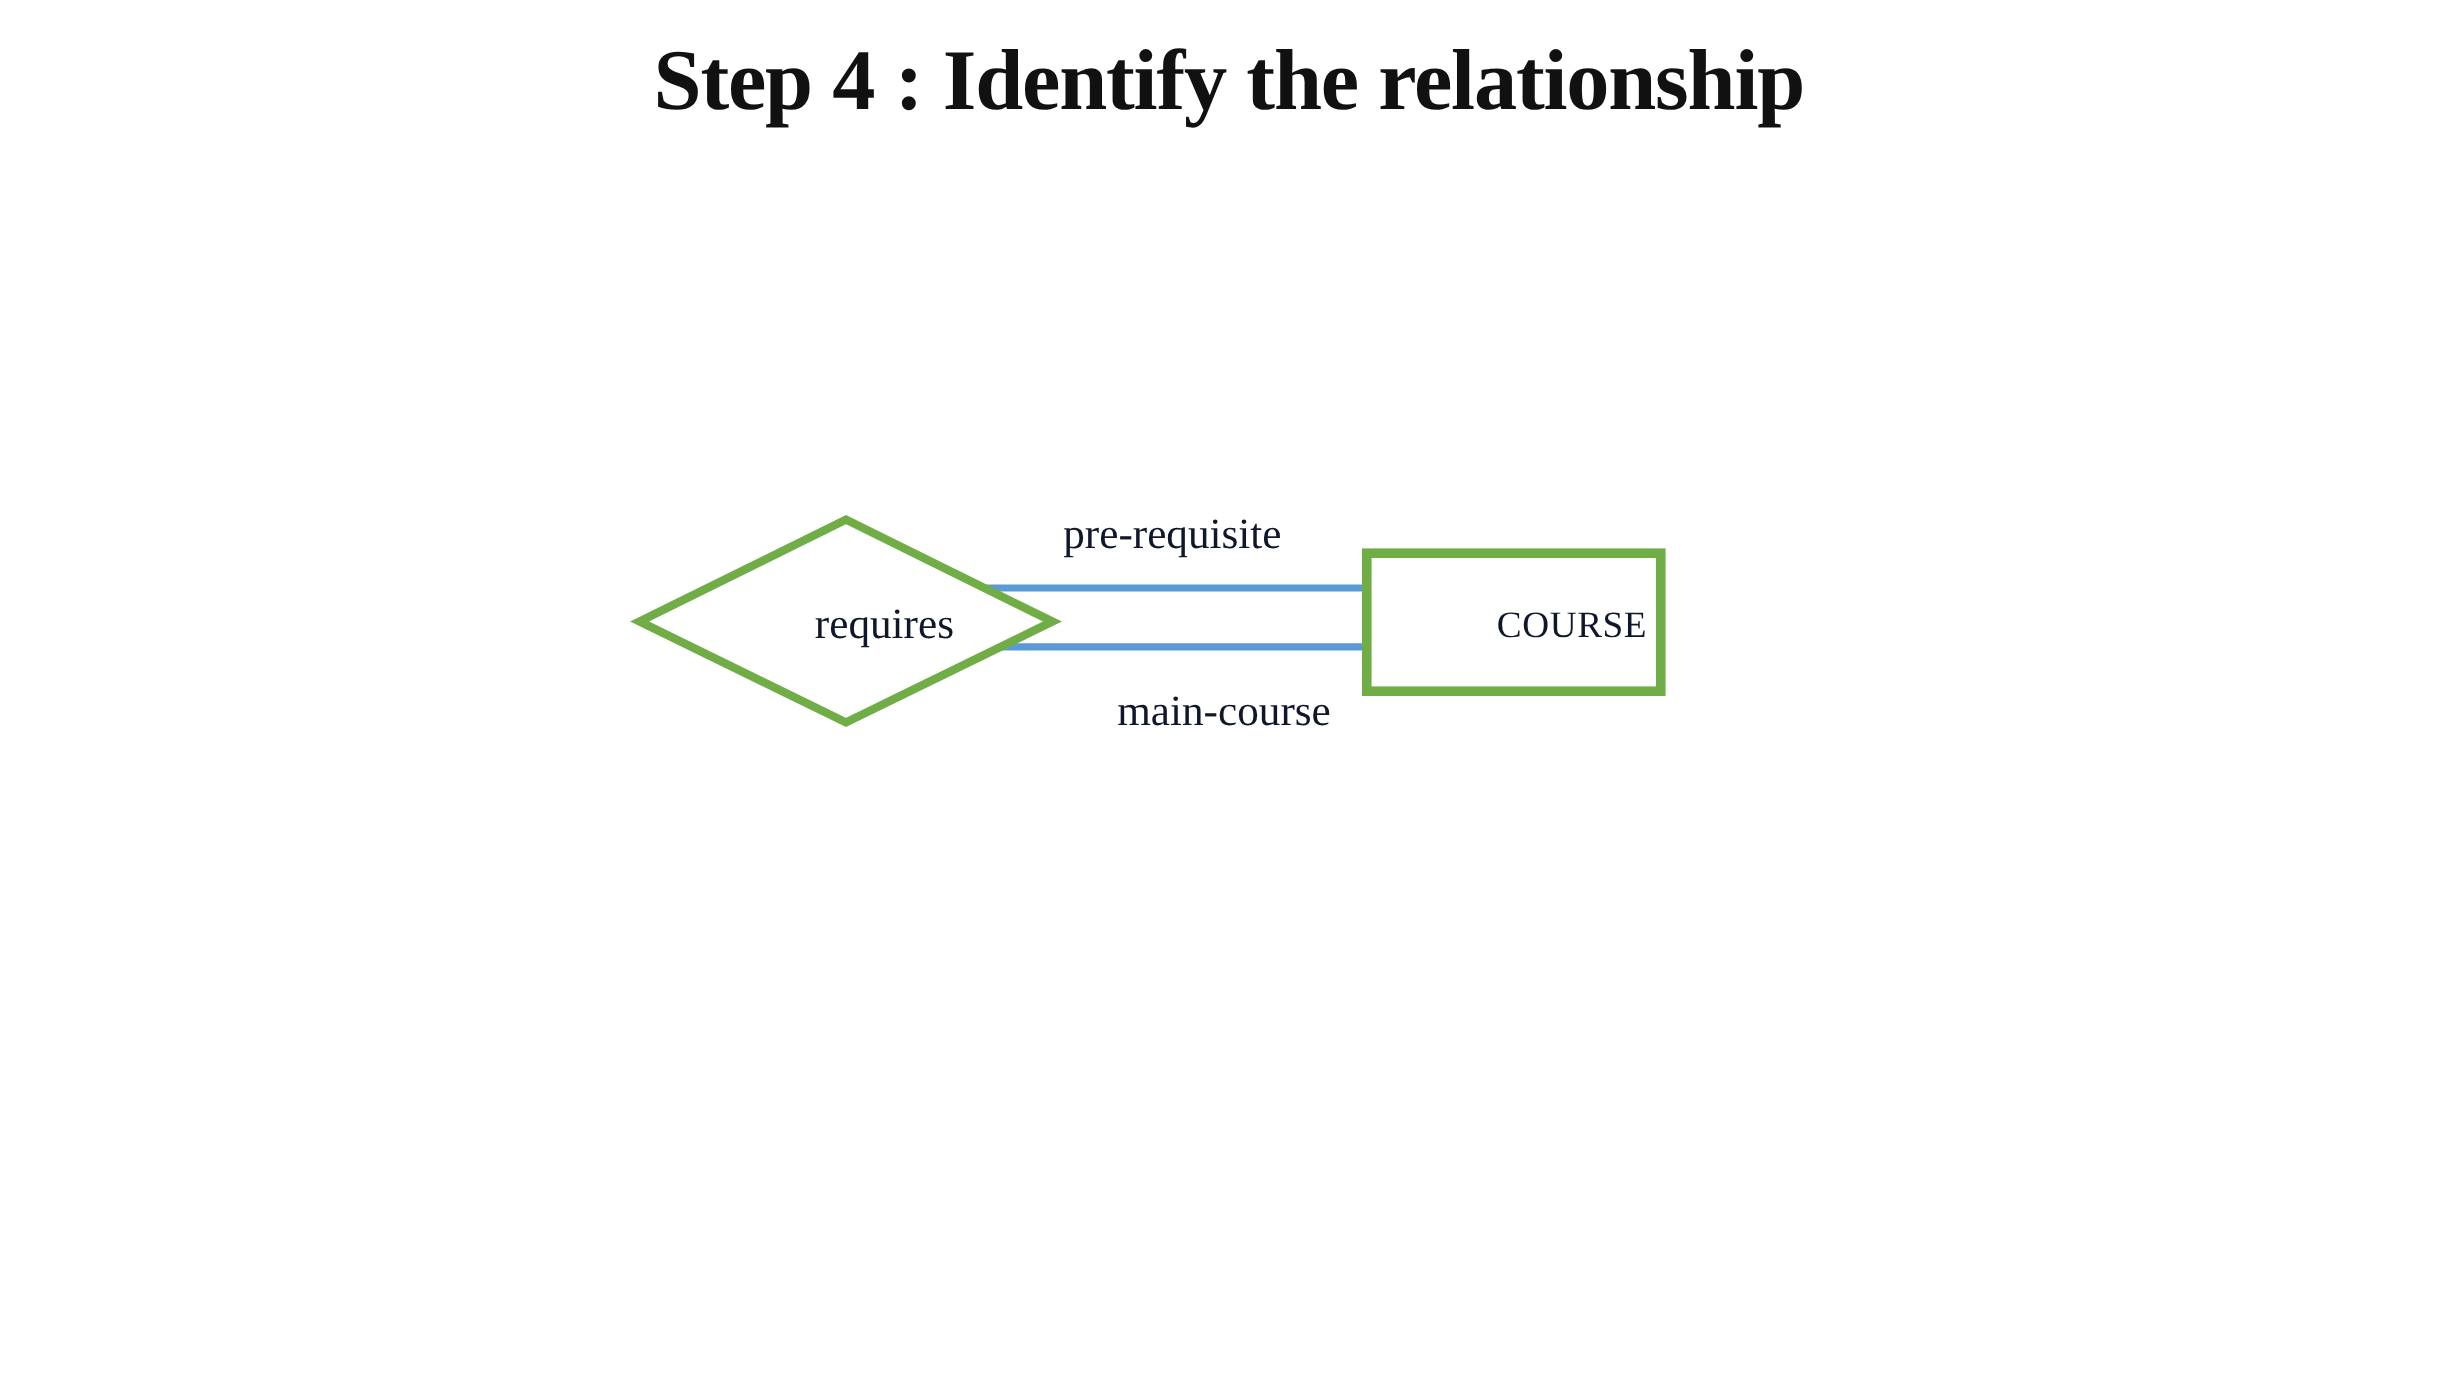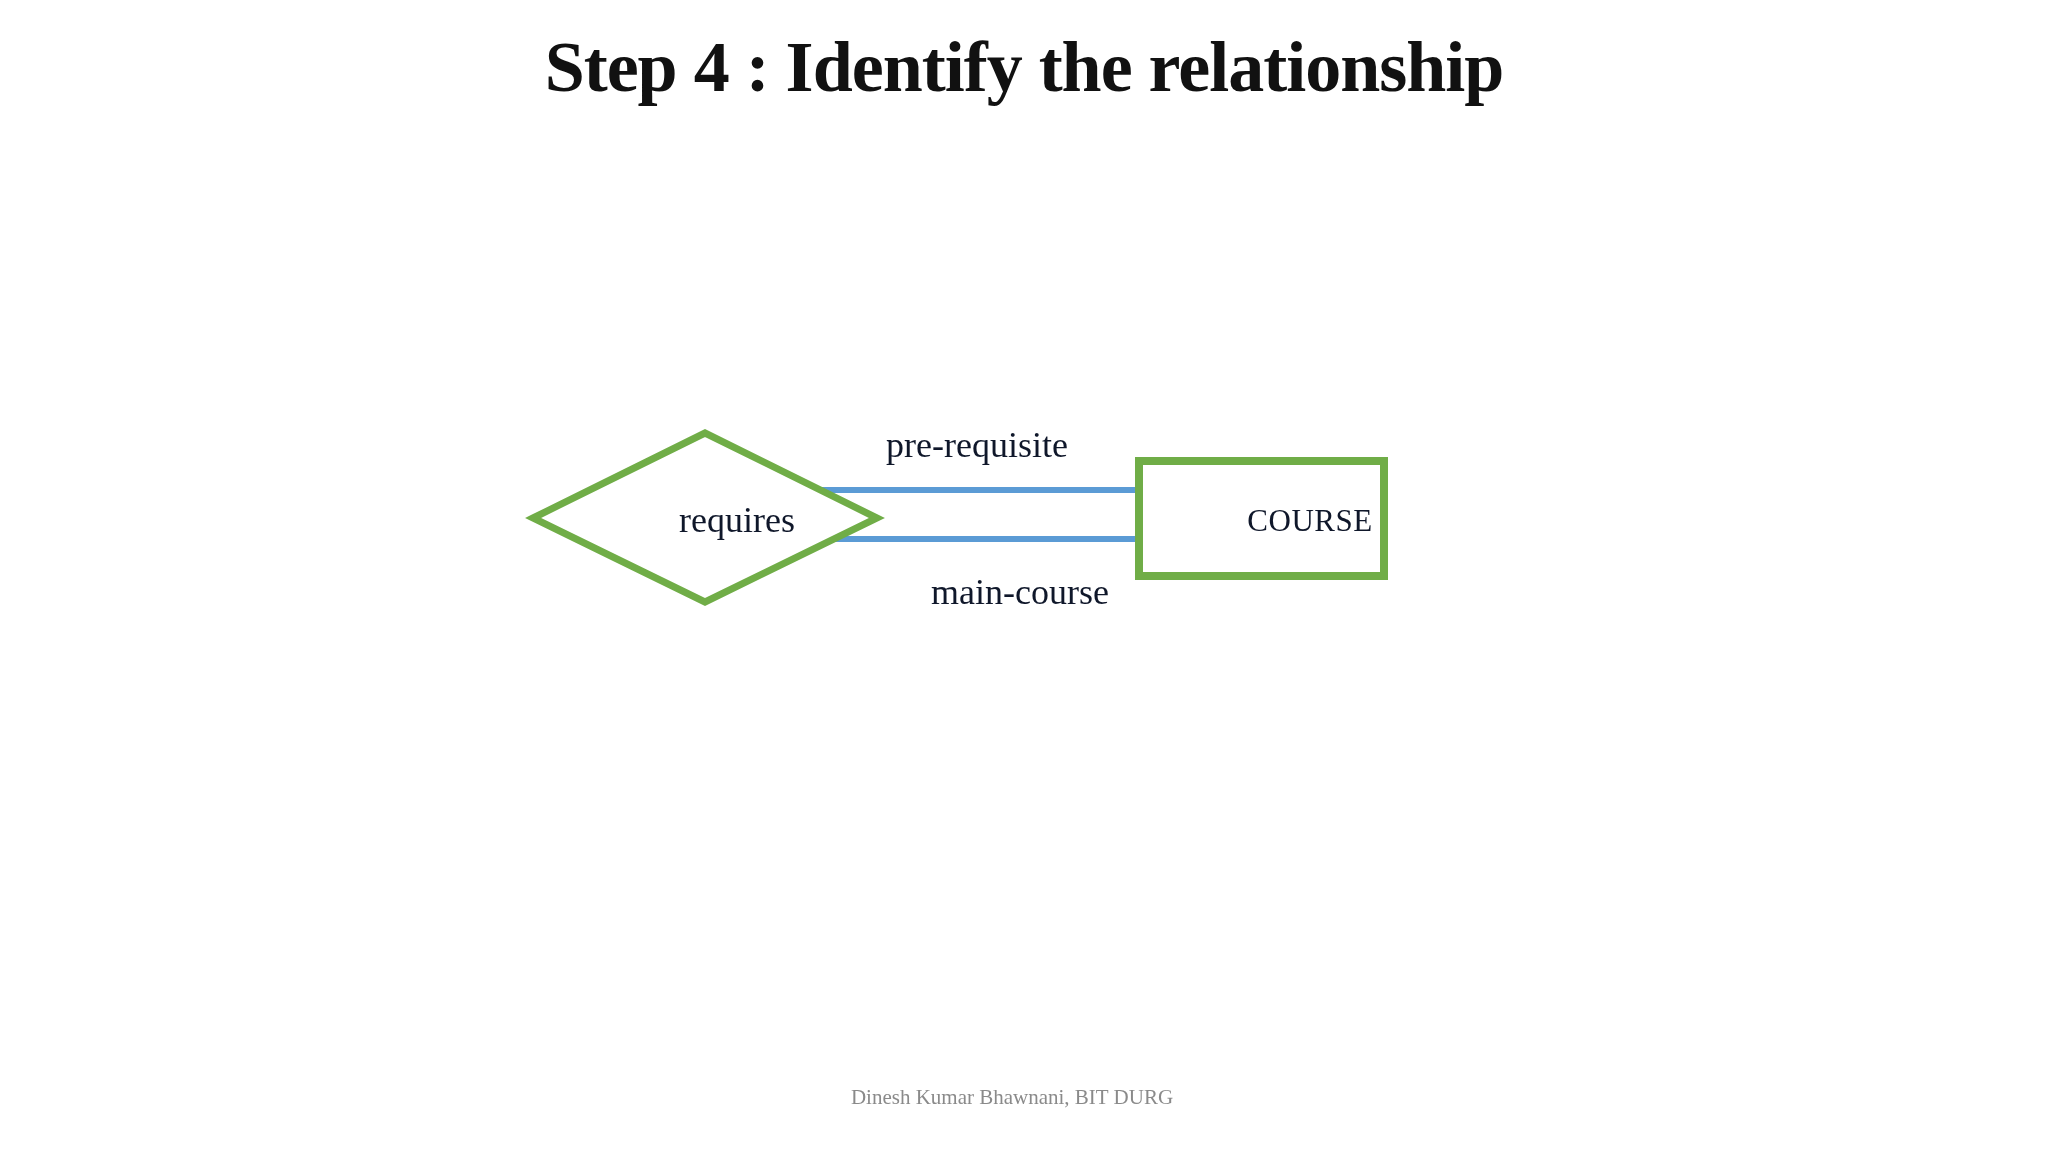--- a/index.html
+++ b/index.html
@@ -69,15 +69,14 @@
   </svg>
 
   <div class="diagram-label" id="label-requires">requires</div>
 
   <div class="diagram-label" id="label-course">COURSE</div>
 
   <div class="diagram-label" id="label-pre">pre-requisite</div>
 
   <div class="diagram-label" id="label-main">main-course</div>
 
-  <div class="footer-credit">Dinesh Kumar Bhawnani, BIT DURG</div>
 
 </div>
 
 </body></html>

